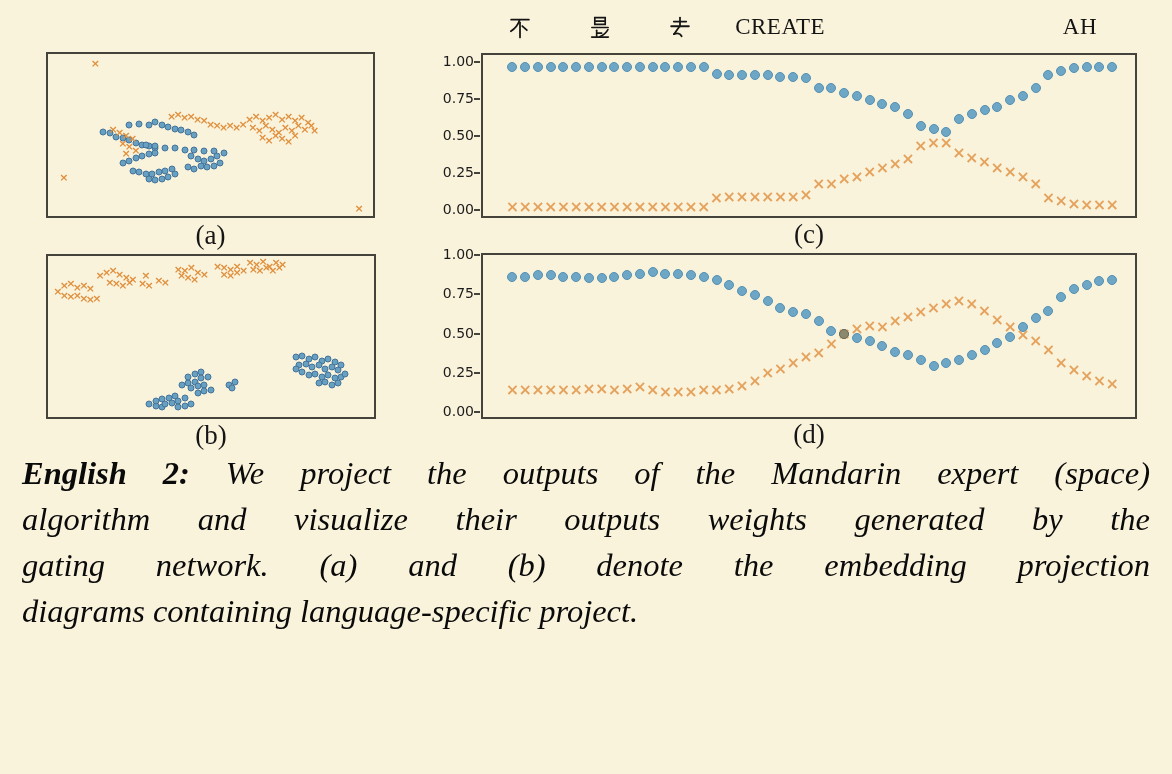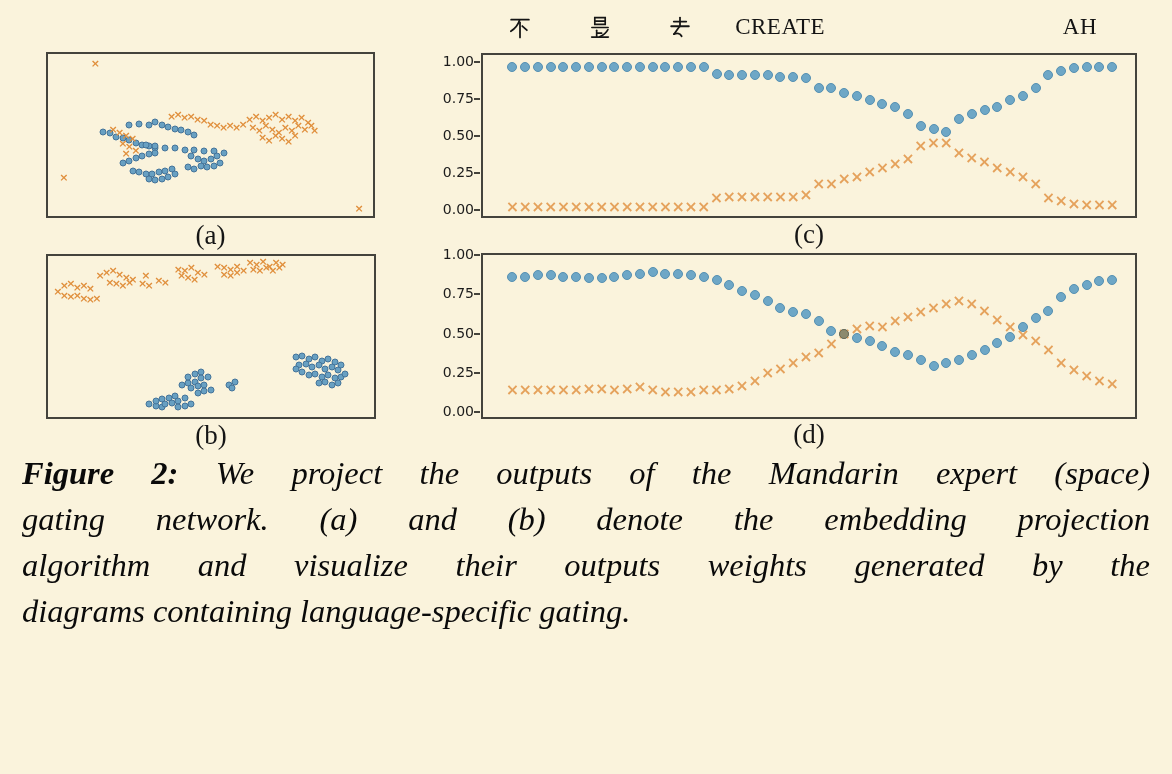--- a/index.html
+++ b/index.html
@@ -551,26 +551,26 @@
       <div class="wx" style="left: 90.6277%; top: 71.204%;">×</div>
       <div class="wx" style="left: 92.5851%; top: 74.988%;">×</div>
       <div class="wx" style="left: 94.5426%; top: 77.826%;">×</div>
       <div class="wx" style="left: 96.5%; top: 79.718%;">×</div>
       <div class="odot" style="left: 55.3936%; top: 48.5%;"></div>
     </div>
   <div class="sub-label sub-label-d">(d)</div>
 
   <div class="caption">
     <div class="caption-line">
-      <span class="fig-label">Figure 2:</span>
+      <span class="fig-label">English 2:</span>
       <span>We project the outputs of the Mandarin expert (space)</span>
     </div>
+    <div class="caption-line">algorithm and visualize their outputs weights generated by the</div>
     <div class="caption-line">gating network. (a) and (b) denote the embedding projection</div>
-    <div class="caption-line">algorithm and visualize their outputs weights generated by the</div>
-    <div class="caption-line last">diagrams containing language-specific gating.</div>
+    <div class="caption-line last">diagrams containing language-specific project.</div>
   </div>
 
 <div class="ytick" style="top: 53.075px; left: 428px;">1.00</div>
     <div class="tickmark" style="top: 61.075px; left: 474px;"></div>
     <div class="ytick" style="top: 90.0763px; left: 428px;">0.75</div>
     <div class="tickmark" style="top: 98.0763px; left: 474px;"></div>
     <div class="ytick" style="top: 127.078px; left: 428px;">0.50</div>
     <div class="tickmark" style="top: 135.077px; left: 474px;"></div>
     <div class="ytick" style="top: 164.079px; left: 428px;">0.25</div>
     <div class="tickmark" style="top: 172.079px; left: 474px;"></div>

